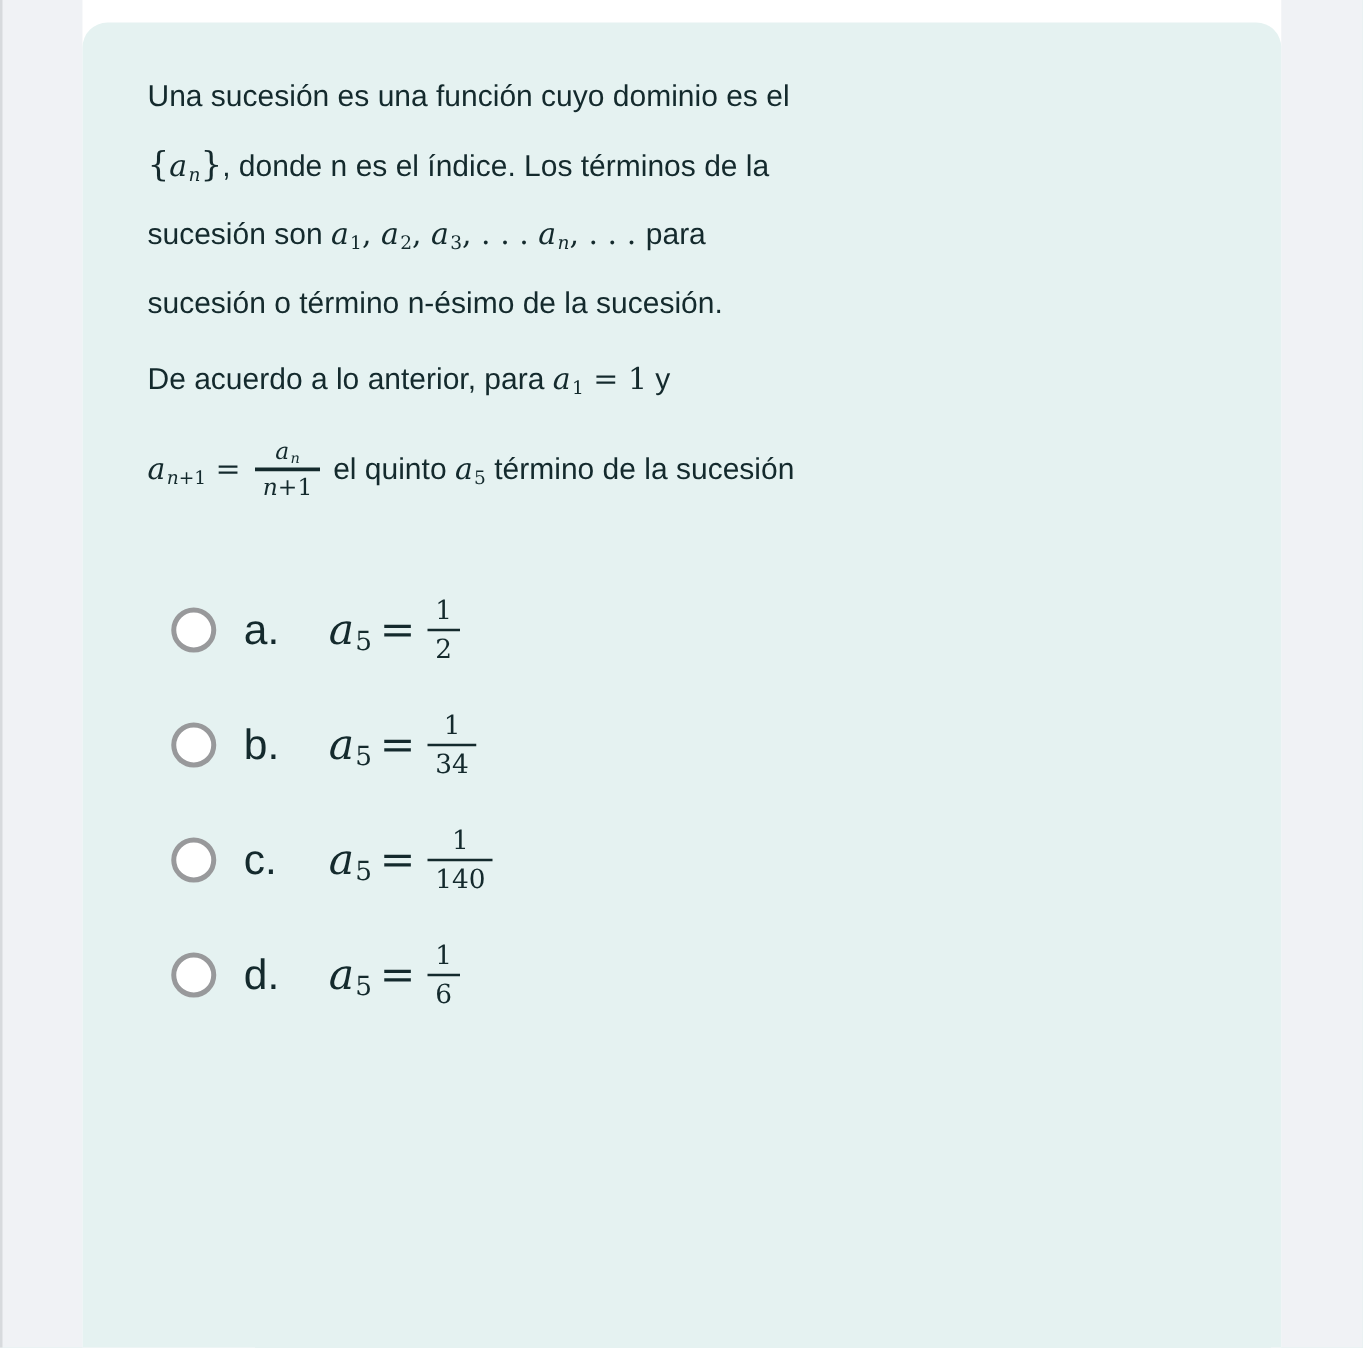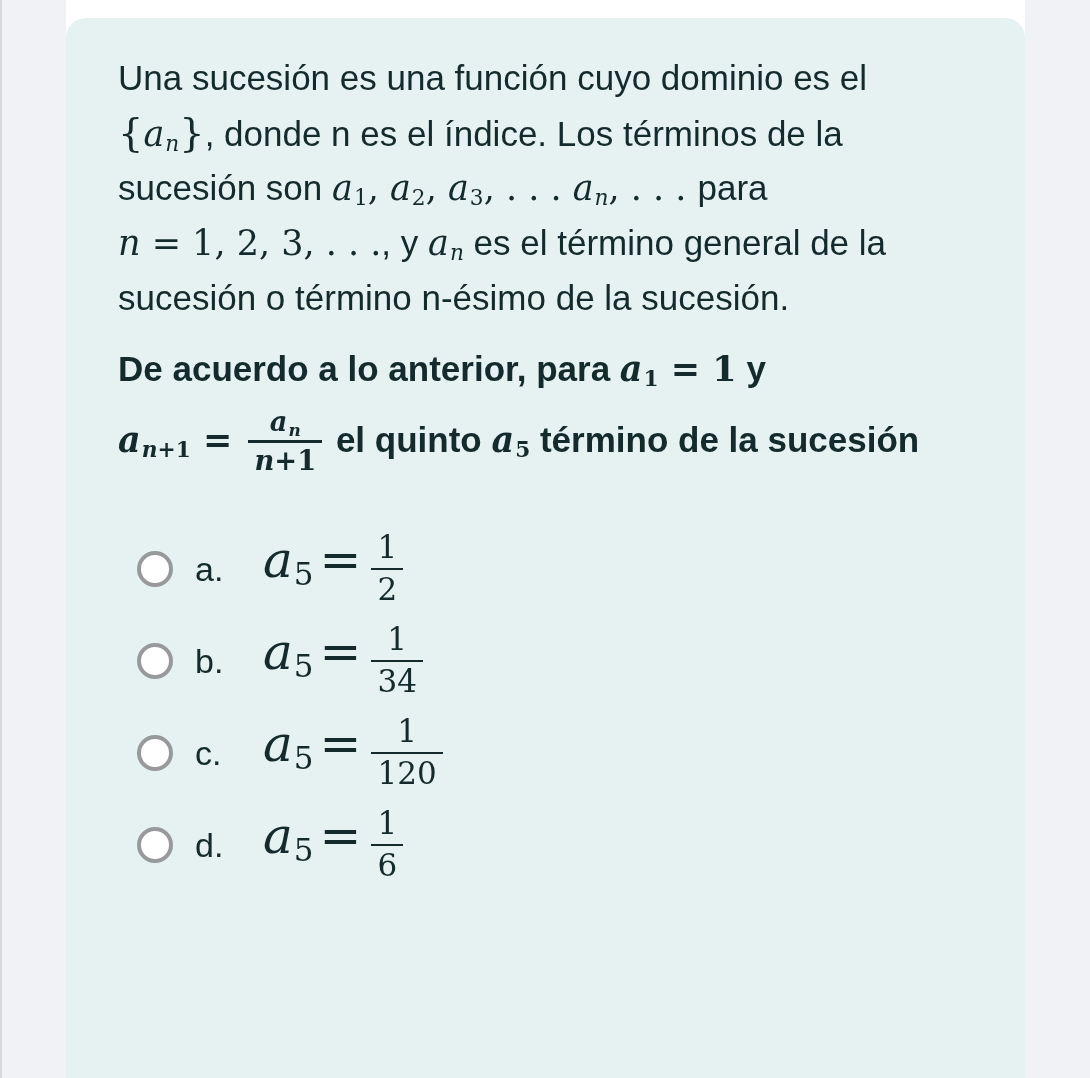--- a/index.html
+++ b/index.html
@@ -22,22 +22,22 @@
   .content-col{
     position:absolute;left:64px;top:0;width:959px;height:1078px;
     background:var(--content-bg);
   }
   .question-card{
     position:absolute;left:0;top:18px;width:959px;height:1060px;
     background:var(--card-bg);
     border-radius:20px 20px 0 0;
     padding:32px 48px 0 52px;
   }
-  .para{font-size:35px;line-height:55px;}
-  .para-2{margin-top:16px;font-weight:bold;}
+  .para{font-size:24px;line-height:55px;}
+  .para-2{margin-top:6px;}
   .line{height:55px;line-height:55px;white-space:pre;}
   .line.tall{height:88px;line-height:88px;}
   
   .mi{font-family:"DejaVu Serif",serif;font-style:italic;}
   .mn{font-family:"DejaVu Serif",serif;font-style:normal;}
   .mn.big{font-size:1.14em;}
   .sub{font-size:0.62em;position:relative;top:0.25em;margin-left:1px;letter-spacing:0;}
   .sub .it{font-family:"DejaVu Serif",serif;font-style:italic;}
   .sub .up{font-family:"DejaVu Serif",serif;font-style:normal;}
   .frac{
@@ -48,34 +48,33 @@
   .frac .fbar{display:block;height:2.5px;background:currentColor;margin:3px 0;}
   
   .options{margin-top:39px;}
   .option-row{display:flex;align-items:center;height:92px;}
   .radio{
     flex:none;width:36px;height:36px;margin-left:19px;
     border:4px solid var(--radio-ring);border-radius:50%;
     background:#fff;
   }
   .letter{flex:none;font-size:34px;margin-left:22px;width:68px;}
-  .opt-math{display:flex;font-size:50px;}
+  .opt-math{display:flex;align-items:center;font-size:34px;}
   .opt-math .frac{font-size:0.62em;top:0;}
   .opt-math .mn.eq{margin:0 6px;}
 </style>
 </head>
 <body>
 
 <div class="content-col">
   <div class="question-card">
     <div class="para para-1">
         <div class="line"><span class="rt">Una sucesión es una función cuyo dominio es el</span></div>
         <div class="line"><span class="mn big">{</span><span class="mi"><span>a</span><span class="sub"><span class="it">n</span></span></span><span class="mn big">}</span><span class="rt">, donde n es el índice. Los términos de la</span></div>
         <div class="line"><span class="rt">sucesión son </span><span class="mi"><span>a</span><span class="sub"><span class="up">1</span></span></span><span class="mn">, </span><span class="mi"><span>a</span><span class="sub"><span class="up">2</span></span></span><span class="mn">, </span><span class="mi"><span>a</span><span class="sub"><span class="up">3</span></span></span><span class="mn">, . . . </span><span class="mi"><span>a</span><span class="sub"><span class="it">n</span></span></span><span class="mn">, . . . </span><span class="rt">para</span></div>
-        <div class="line"><span class="mi">n</span><span class="mn"> = 1, 2, 3, . . .</span><span class="rt">, y </span><span class="mi"><span>a</span><span class="sub"><span class="it">n</span></span></span><span class="rt"> es el término general de la</span></div>
         <div class="line"><span class="rt">sucesión o término n-ésimo de la sucesión.</span></div>
       </div>
     <div class="para para-2">
         <div class="line"><span class="rt">De acuerdo a lo anterior, para </span><span class="mi"><span>a</span><span class="sub"><span class="up">1</span></span></span><span class="mn"> = 1</span><span class="rt"> y</span></div>
         <div class="line tall"><span class="mi"><span>a</span><span class="sub"><span class="it">n</span><span class="up">+</span><span class="up">1</span></span></span><span class="mn"> = </span><span class="frac"><span class="fnum"><span class="mi"><span>a</span><span class="sub"><span class="it">n</span></span></span></span><span class="fbar"></span><span class="fden"><span class="mi">n</span><span class="mn">+1</span></span></span><span class="rt"> el quinto </span><span class="mi"><span>a</span><span class="sub"><span class="up">5</span></span></span><span class="rt"> término de la sucesión</span></div>
       </div>
     <div class="options">
         <div class="option-row">
           <span class="radio" role="radio" aria-checked="false"></span>
           <span class="letter">a.</span>
@@ -104,21 +103,21 @@
         </div>
         <div class="option-row">
           <span class="radio" role="radio" aria-checked="false"></span>
           <span class="letter">c.</span>
           <span class="opt-math">
             <span class="mi"><span>a</span><span class="sub"><span class="up">5</span></span></span>
             <span class="mn eq">=</span>
             <span class="frac">
               <span class="fnum"><span class="mn">1</span></span>
               <span class="fbar"></span>
-              <span class="fden"><span class="mn">120</span></span>
+              <span class="fden"><span class="mn">140</span></span>
             </span>
           </span>
         </div>
         <div class="option-row">
           <span class="radio" role="radio" aria-checked="false"></span>
           <span class="letter">d.</span>
           <span class="opt-math">
             <span class="mi"><span>a</span><span class="sub"><span class="up">5</span></span></span>
             <span class="mn eq">=</span>
             <span class="frac">

